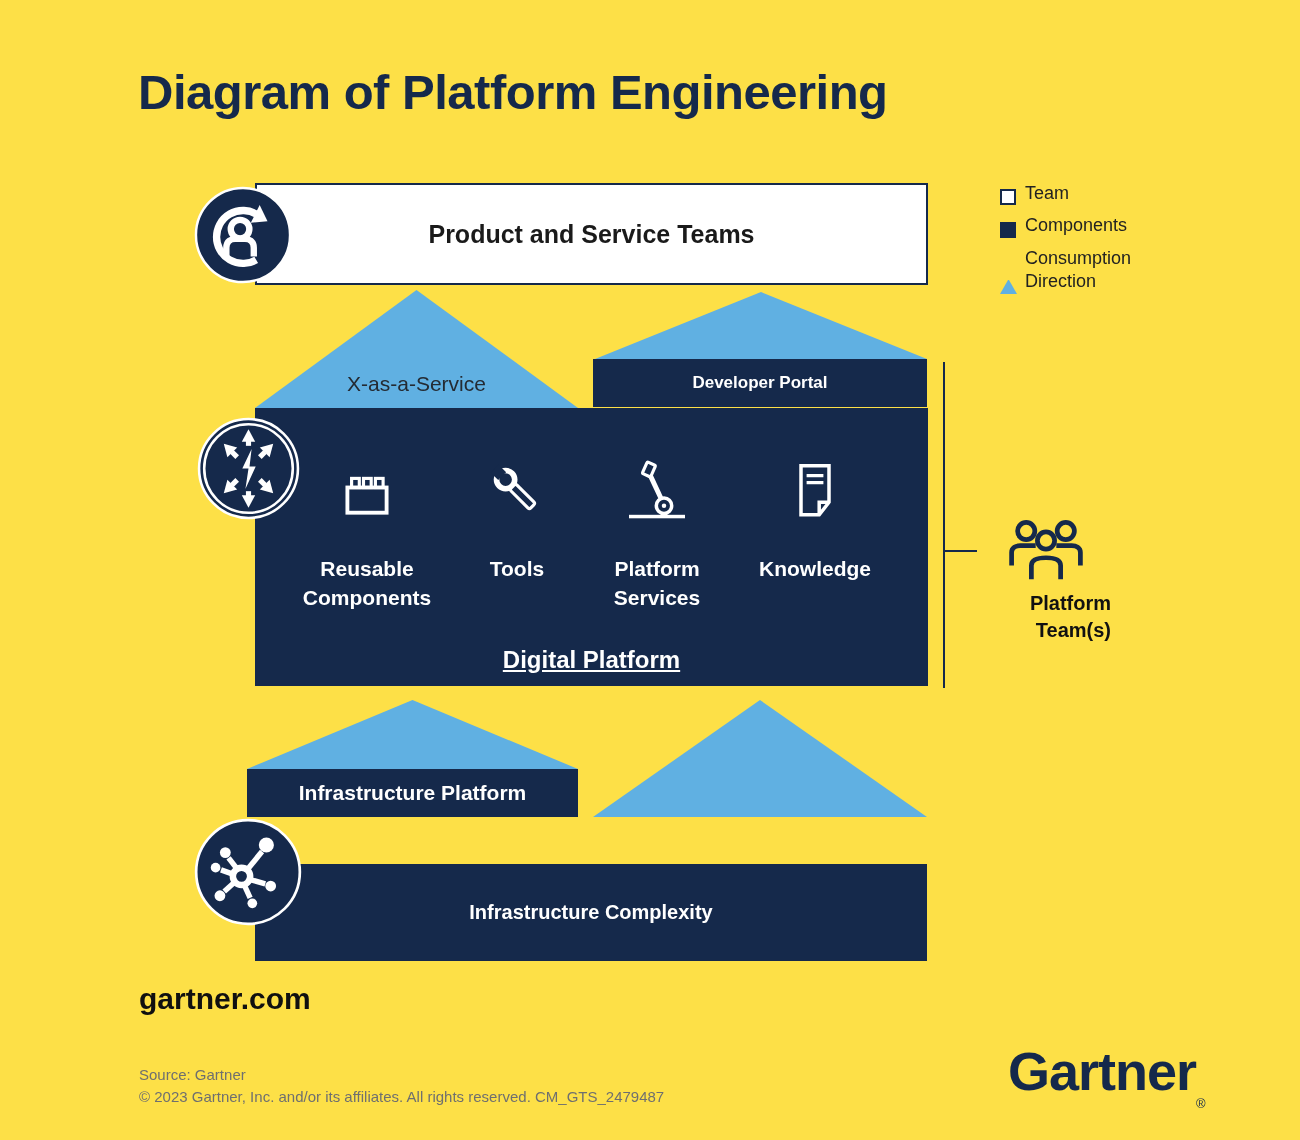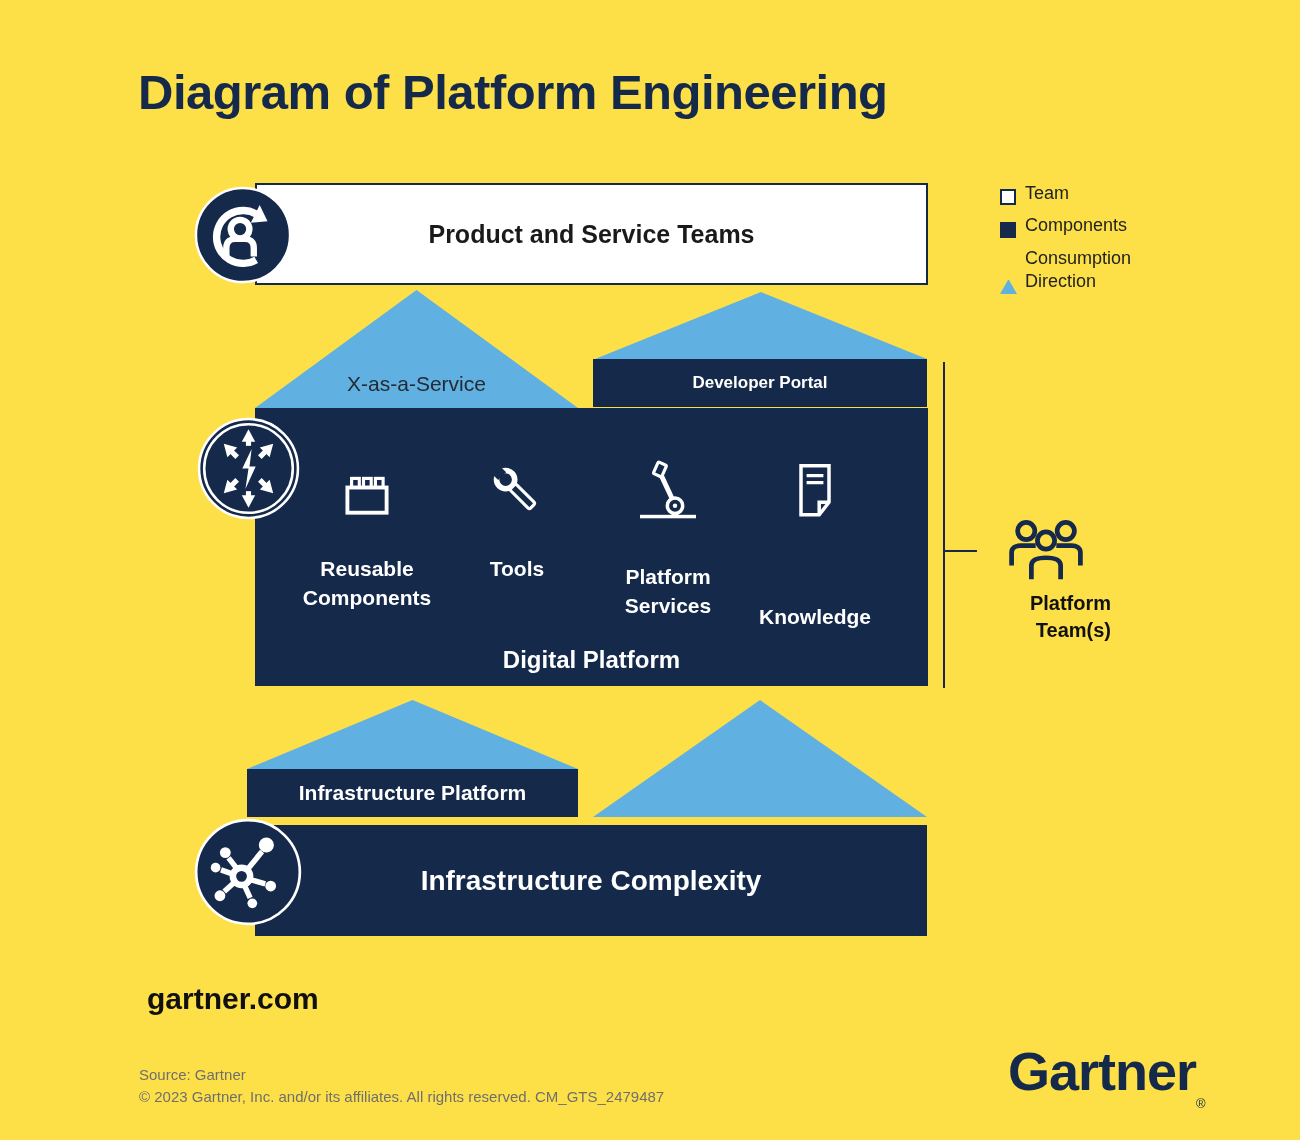--- a/index.html
+++ b/index.html
@@ -50,42 +50,42 @@
     text-align:center;font-size:21px;font-weight:400;color:#242b33;
   }
   
   .bar{
     position:absolute;background:var(--navy);
     display:flex;align-items:center;justify-content:center;
     color:#fff;
   }
   .bar-dev{left:593px;top:359px;width:334px;height:48px;font-size:17px;font-weight:600;}
   .bar-infraplat{left:247px;top:769px;width:331px;height:48px;font-size:21px;font-weight:600;}
-  .bar-infracomp{left:255px;top:825px;width:672px;height:111px;font-size:28px;font-weight:700;}
+  .bar-infracomp{left:255px;top:864px;width:672px;height:97px;font-size:20px;font-weight:700;}
   
   .digital{
     position:absolute;left:255px;top:408px;width:673px;height:278px;
     background:var(--navy);
   }
   .dp-col{
     position:absolute;top:48px;width:170px;
     display:flex;flex-direction:column;align-items:center;
   }
   .dp-col svg{width:70px;height:70px;display:block;}
   .dp-col .lbl{
     margin-top:28px;font-size:21px;font-weight:600;color:#fff;
     text-align:center;line-height:1.4;
   }
   .dp-col0{left:27px;}
   .dp-col1{left:177px;}
-  .dp-col2{left:328px;gap:8px;}
-  .dp-col3{left:475px;gap:48px;}
+  .dp-col2{left:317px;}
+  .dp-col3{left:475px;}
   .dp-title{
     position:absolute;left:0;bottom:12px;width:100%;
-    text-align:center;font-size:24px;font-weight:700;color:#fff;
+    text-align:center;font-size:24px;font-weight:700;color:#fff;text-decoration:underline;
   }
   
   .bracket-v{position:absolute;left:943px;top:362px;width:2px;height:326px;background:var(--navy);}
   .bracket-tick{position:absolute;left:945px;top:550px;width:32px;height:2px;background:var(--navy);}
   .pt-icon{position:absolute;left:1003px;top:517px;width:86px;height:66px;}
   .pt-icon svg{width:100%;height:100%;display:block;}
   .pt-label{
     position:absolute;left:981px;top:590px;width:130px;
     text-align:right;font-size:20px;font-weight:700;color:#111;line-height:1.35;
   }
@@ -95,21 +95,21 @@
   .lg-swatch{width:16px;height:16px;flex:0 0 16px;margin-top:2px;margin-right:9px;}
   .sw-team{background:#fff;border:2px solid var(--navy);}
   .sw-comp{background:var(--navy);}
   .sw-tri{
     width:0;height:0;flex:0 0 17px;margin-top:3px;margin-right:8px;
     border-left:8.5px solid transparent;border-right:8.5px solid transparent;
     border-bottom:14px solid var(--blue);background:transparent;
   }
   .lg-txt{font-size:18px;color:#222;line-height:1.3;max-width:120px;}
   
-  .site{position:absolute;left:139px;top:982px;font-size:30px;font-weight:700;color:#101010;margin-left:8px;}
+  .site{position:absolute;left:139px;top:982px;font-size:30px;font-weight:700;color:#101010;}
   .src{position:absolute;left:139px;top:1066px;font-size:15px;color:#6f6f6f;}
   .copy{position:absolute;left:139px;top:1088px;font-size:15px;color:#6f6f6f;}
   .logo{
     position:absolute;left:1008px;top:1040px;
     font-size:54px;font-weight:700;color:var(--navy);letter-spacing:-1px;
   }
   .logo .reg{font-size:13px;font-weight:400;letter-spacing:0;vertical-align:-18px;}
 </style>
 </head>
 <body>

